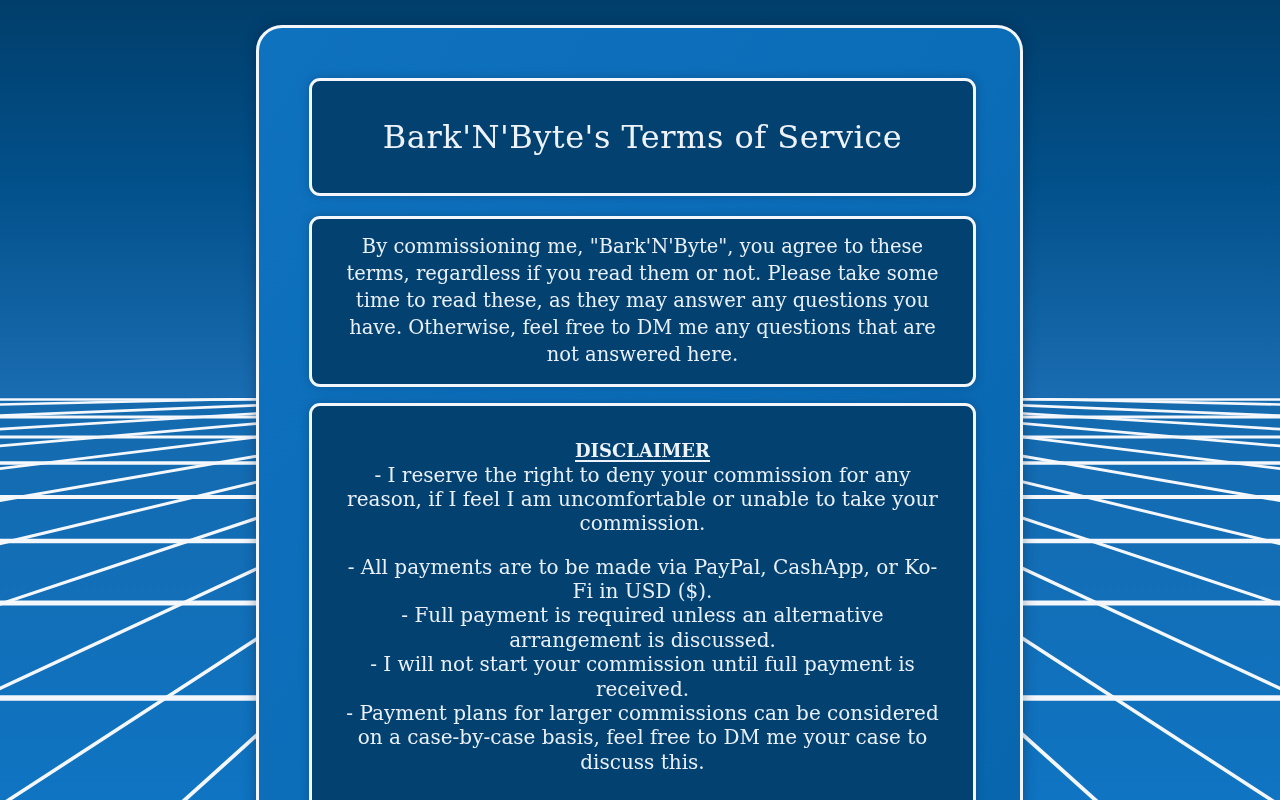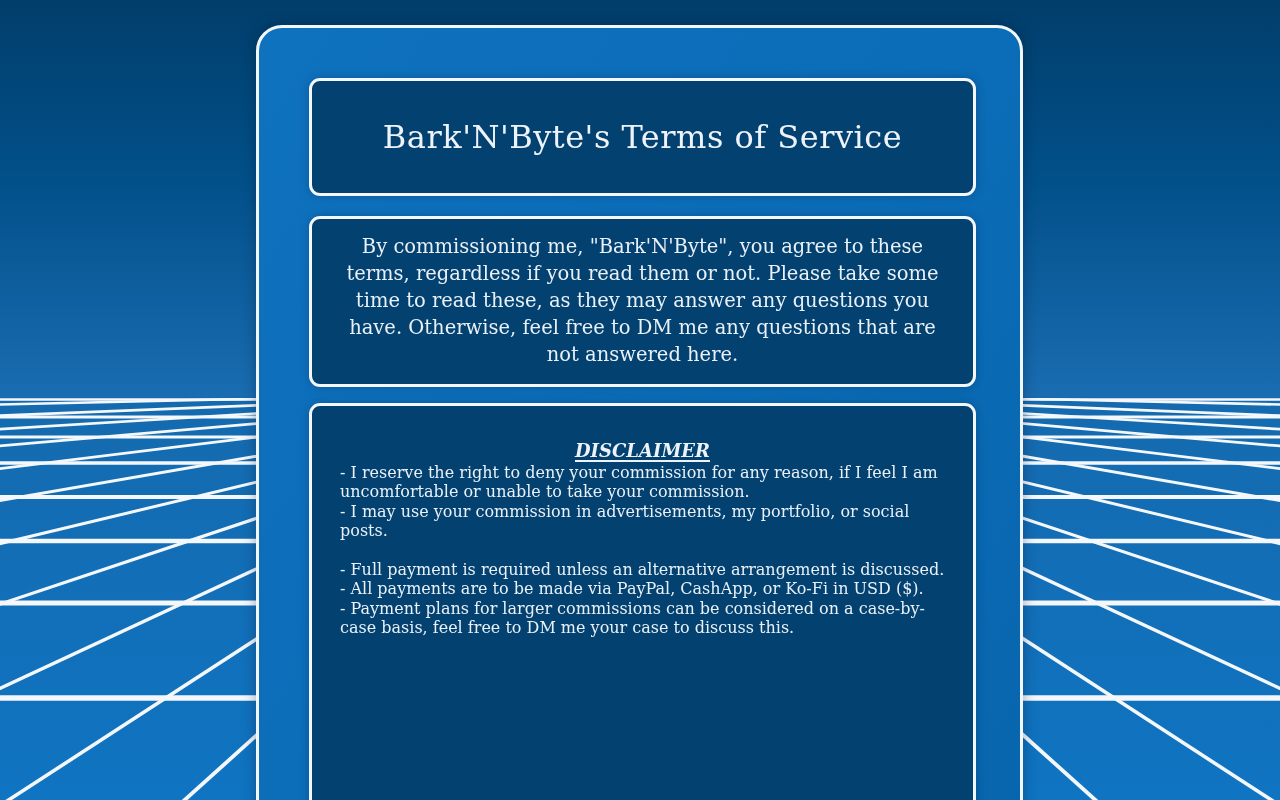--- a/index.html
+++ b/index.html
@@ -27,26 +27,26 @@
   .title-box{top:50px;height:118px;display:flex;align-items:center;justify-content:center;}
   .page-title{
     font-size:32px;letter-spacing:.5px;font-weight:400;color:#eef3f9;
     text-align:center;white-space:nowrap;
   }
   .intro-box{top:188px;height:171px;display:flex;align-items:center;justify-content:center;padding:14px 26px;}
   .intro-text{font-size:19.5px;line-height:1.38;text-align:center;color:#e9f0f7;}
   .content-box{top:375px;height:470px;padding:34px 28px 20px 28px;}
   .tos-section{margin:0 0 19px 0;}
   .section-heading{
-    margin:0;font-size:18px;font-weight:700;font-style:italic;text-align:center;
+    margin:0;font-size:18px;font-weight:700;text-align:center;
     text-decoration:underline;text-underline-offset:3px;text-decoration-thickness:2px;
     color:#eef3f9;line-height:1.25;
   }
   .section-item{
-    margin:0;font-size:16px;line-height:1.22;text-align:left;color:#e9f0f7;
+    margin:0;font-size:20px;line-height:1.22;text-align:center;color:#e9f0f7;
   }
 </style>
 </head>
 <body>
 
 <svg id="bg-grid" viewBox="0 0 1280 800" xmlns="http://www.w3.org/2000/svg" aria-hidden="true">
   <defs>
     <linearGradient id="skyGrad" x1="0" y1="0" x2="0" y2="1">
       <stop offset="0%" stop-color="#013e6b"></stop>
       <stop offset="45%" stop-color="#02508a"></stop>
@@ -112,23 +112,23 @@
 
   <div class="sub-box intro-box">
     <div class="intro-text">By commissioning me, "Bark'N'Byte", you agree to these terms, regardless if you read them or not. Please take some time to read these, as they may answer any questions you have. Otherwise, feel free to DM me any questions that are not answered here.</div>
   </div>
 
   <div class="sub-box content-box">
     <div id="tos-sections">
         <section class="tos-section">
           <h3 class="section-heading">DISCLAIMER</h3>
           <p class="section-item">- I reserve the right to deny your commission for any reason, if I feel I am uncomfortable or unable to take your commission.</p>
-          <p class="section-item">- I may use your commission in advertisements, my portfolio, or social posts.</p>
         </section>
         <section class="tos-section">
+          <p class="section-item">- All payments are to be made via PayPal, CashApp, or Ko-Fi in USD ($).</p>
           <p class="section-item">- Full payment is required unless an alternative arrangement is discussed.</p>
-          <p class="section-item">- All payments are to be made via PayPal, CashApp, or Ko-Fi in USD ($).</p>
+          <p class="section-item">- I will not start your commission until full payment is received.</p>
           <p class="section-item">- Payment plans for larger commissions can be considered on a case-by-case basis, feel free to DM me your case to discuss this.</p>
         </section>
       </div>
   </div>
 
 </div>
 
 </body></html>

